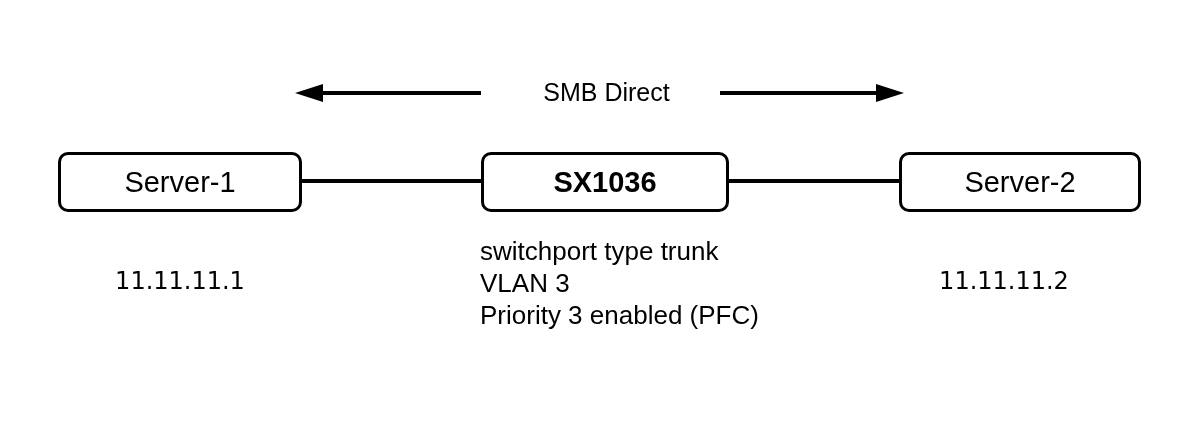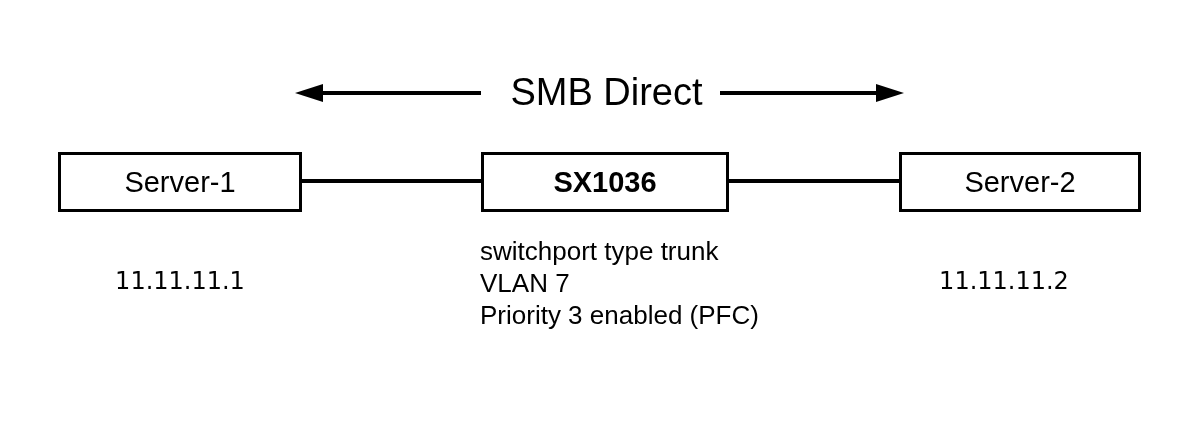--- a/index.html
+++ b/index.html
@@ -15,21 +15,21 @@
     font-family: "Liberation Sans", sans-serif;
     color: var(--text, #000000);
     overflow: hidden;
   }
   .node {
     position: absolute;
     top: 152px;
     height: 60px;
     background: var(--node-fill, #ffffff);
     border: 3px solid var(--line, #000000);
-    border-radius: 0;
+    border-radius: 10px;
     box-sizing: border-box;
     display: flex;
     align-items: center;
     justify-content: center;
     font-size: 29px;
   }
   .node.server1 { left: 58px;  width: 244px; }
   .node.switch  { left: 481px; width: 248px; font-weight: bold; }
   .node.server2 { left: 899px; width: 242px; text-align: center; }
 
@@ -41,21 +41,21 @@
   }
   .connector.c1 { left: 301px; width: 181px; }
   .connector.c2 { left: 720px; width: 180px; }
 
   .flow-label {
     position: absolute;
     left: 484px;
     top: 75px;
     width: 245px;
     text-align: center;
-    font-size: 38px;
+    font-size: 25px;
     line-height: 34px;
     white-space: nowrap;
   }
   .arrow {
     position: absolute;
     top: 80px;
   }
   .arrow.left  { left: 293px; }
   .arrow.right { left: 718px; }
   .arrow line    { stroke: var(--line, #000000); stroke-width: 4; }
@@ -112,19 +112,19 @@
   </div>
 
   <div class="node server2">
     <span>Server-2</span>
   </div>
 
   <div class="ip-label ip1">11.11.11.1</div>
 
   <div class="config-block">
     <div>switchport type trunk</div>
-    <div>VLAN 7</div>
+    <div>VLAN 3</div>
     <div>Priority 3 enabled (PFC)</div>
   </div>
 
   <div class="ip-label ip2">11.11.11.2</div>
 
 </div>
 
 </body></html>

